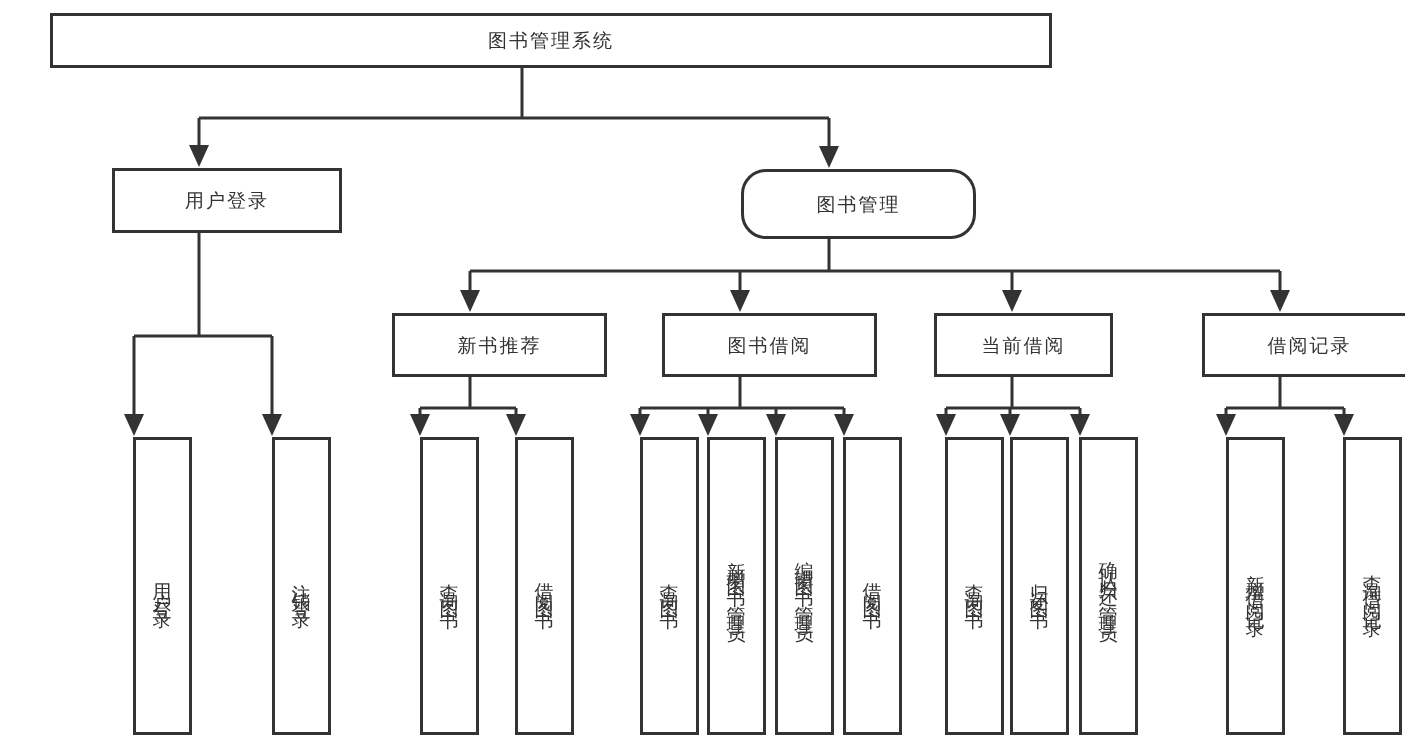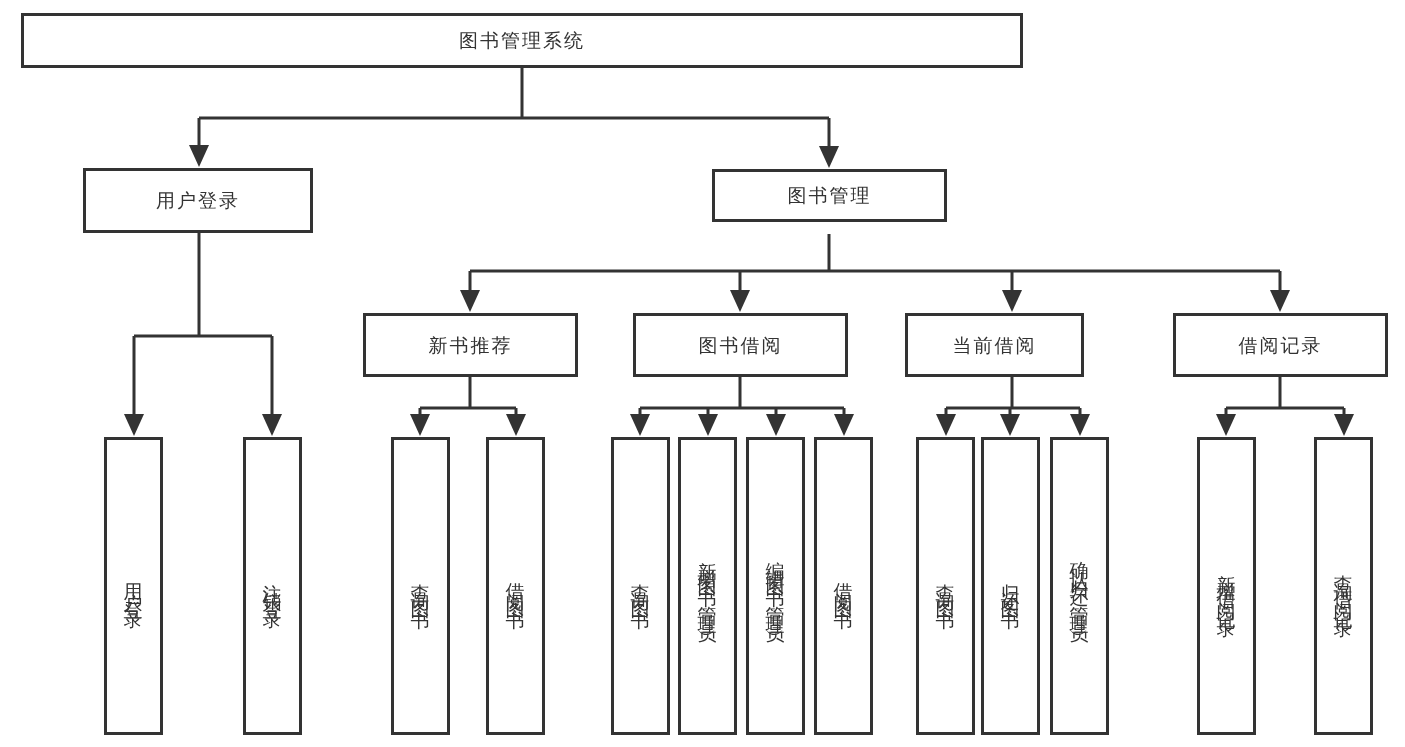--- a/index.html
+++ b/index.html
@@ -18,39 +18,40 @@
   }
   .node {
     position: absolute;
     box-sizing: border-box;
     background: #ffffff;
     border: 3px solid #333333;
     display: flex;
     align-items: center;
     justify-content: center;
     color: #333333;
+    margin-left: 29px;
   }
   .node .h-label {
     font-size: 19px;
     letter-spacing: 2px;
     white-space: nowrap;
     line-height: 1;
   }
   .leaf { z-index: 2; }
   .leaf .v-label {
     writing-mode: vertical-lr;
     text-orientation: mixed;
     font-size: 19px;
     letter-spacing: 9px;
     line-height: 1;
   }
   
   #n-root   { left: 21px;   top: 13px;  width: 1002px; height: 55px; }
   #n-login  { left: 83px;   top: 168px; width: 230px;  height: 65px; }
-  #n-mgmt   { left: 712px;  top: 169px; width: 235px;  height: 53px; }
+  #n-mgmt   { left: 712px;  top: 169px; width: 235px;  height: 70px; border-radius: 25px; }
   #n-rec    { left: 363px;  top: 313px; width: 215px;  height: 64px; }
   #n-borrow { left: 633px;  top: 313px; width: 215px;  height: 64px; }
   #n-cur    { left: 905px;  top: 313px; width: 179px;  height: 64px; }
   #n-recs   { left: 1173px; top: 313px; width: 215px;  height: 64px; }
   .leaf     { top: 437px; width: 59px; height: 298px; }
   #l-login1 { left: 104px; }
   #l-logout { left: 243px; }
   #l-q1     { left: 391px; }
   #l-b1     { left: 486px; }
   #l-q2     { left: 611px; }

